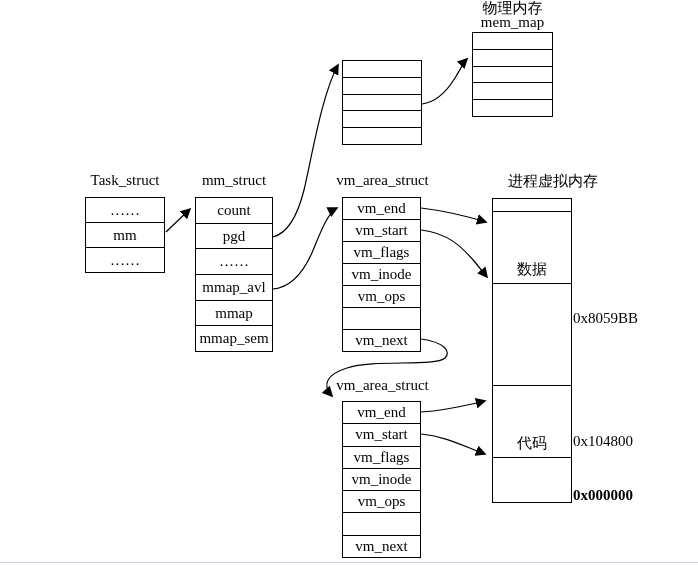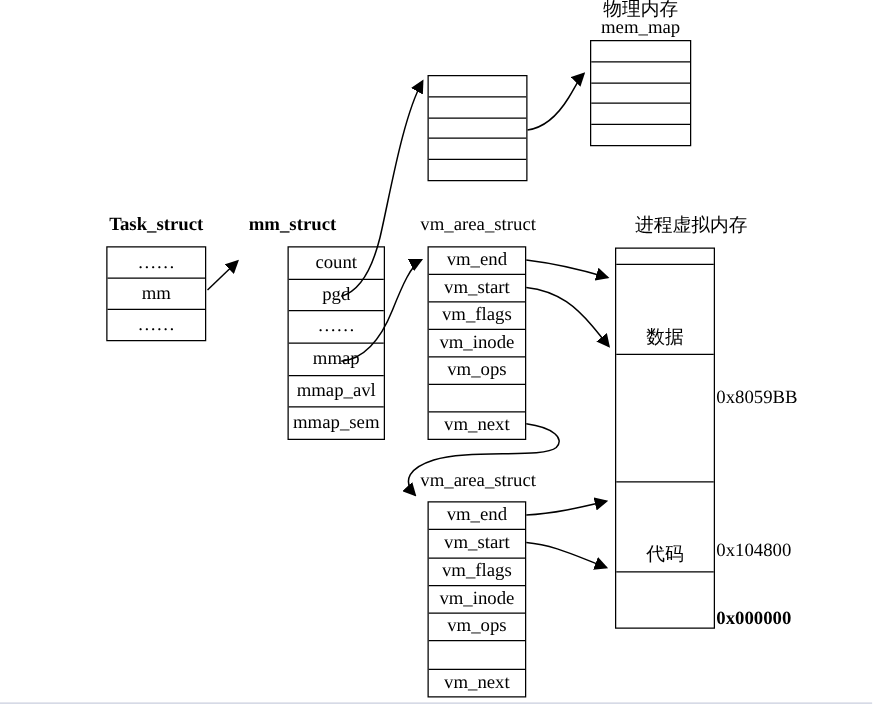--- a/index.html
+++ b/index.html
@@ -29,41 +29,41 @@
   .tbl .sec:last-child { border-bottom:none; flex:1; }
   .addr { position:absolute; font-size:15px; line-height:15px; white-space:nowrap; }
   #arrows { position:absolute; left:0; top:0; pointer-events:none; }
   #page-edge { position:absolute; left:0; top:562px; width:698px; height:1px; }
 </style>
 </head>
 <body>
 
 <div id="canvas">
 
-  <div class="lbl" style="left:85px;  width:80px; top:173px;font-weight:bold;">Task_struct</div>
-  <div class="lbl" style="left:195px; width:78px; top:173px;font-weight:bold;">mm_struct</div>
+  <div class="lbl" style="left:85px;  width:80px; top:173px;">Task_struct</div>
+  <div class="lbl" style="left:195px; width:78px; top:173px;">mm_struct</div>
   <div class="lbl" style="left:335px; width:95px; top:173px;">vm_area_struct</div>
   <div class="lbl" style="left:482px; width:100px; top:174px;margin-left:21px;">进程虚拟内存</div>
   <div class="lbl" style="left:342px; width:80px; top:37px;margin-top:42px;">页目录表</div>
   <div class="lbl" style="left:472px; width:81px; top:1px;">物理内存</div>
   <div class="lbl" style="left:472px; width:81px; top:15px;">mem_map</div>
   <div class="lbl" style="left:335px; width:95px; top:378px;">vm_area_struct</div>
 
   <div class="tbl" style="left:85px; top:197px; width:80px; height:76px;">
     <div class="row">……</div>
     <div class="row">mm</div>
     <div class="row">……</div>
   </div>
 
-  <div class="tbl" style="left:195px; top:197px; width:78px; height:155px;margin-left:35px;">
+  <div class="tbl" style="left:195px; top:197px; width:78px; height:155px;">
     <div class="row">count</div>
     <div class="row">pgd</div>
     <div class="row">……</div>
+    <div class="row">mmap_avl</div>
     <div class="row">mmap</div>
-    <div class="row">mmap_avl</div>
     <div class="row">mmap_sem</div>
   </div>
 
   <div class="tbl" style="left:342px; top:60px; width:80px; height:85px;">
     <div class="row"></div>
     <div class="row"></div>
     <div class="row"></div>
     <div class="row"></div>
     <div class="row"></div>
   </div>

